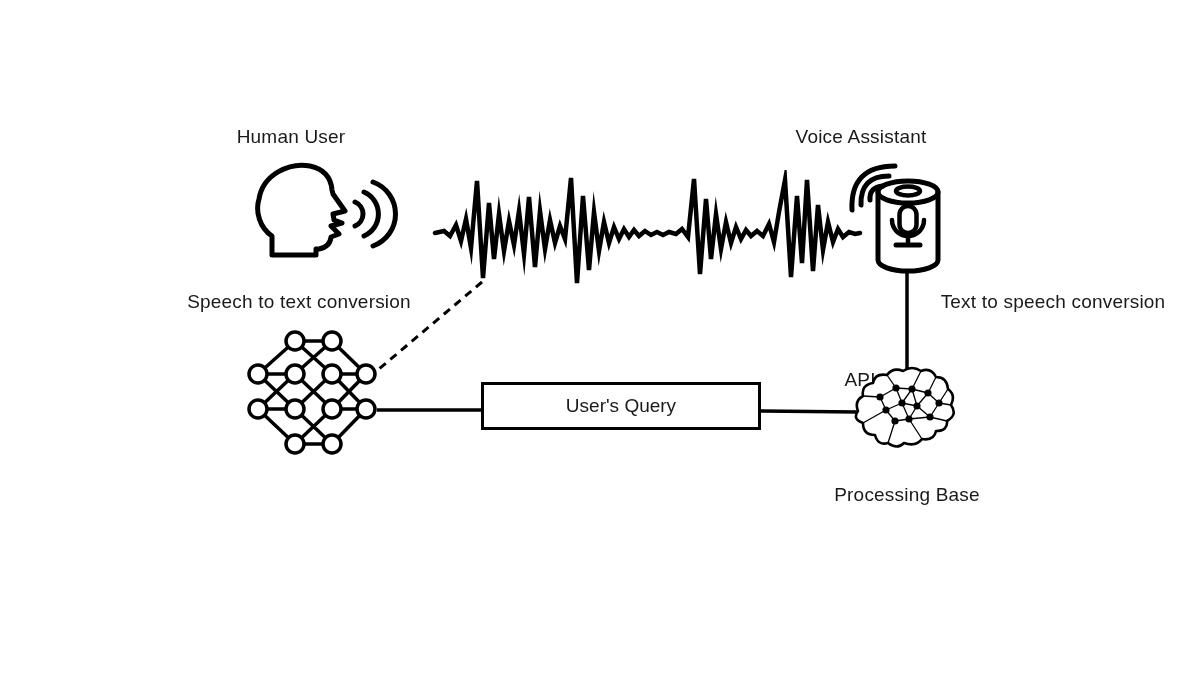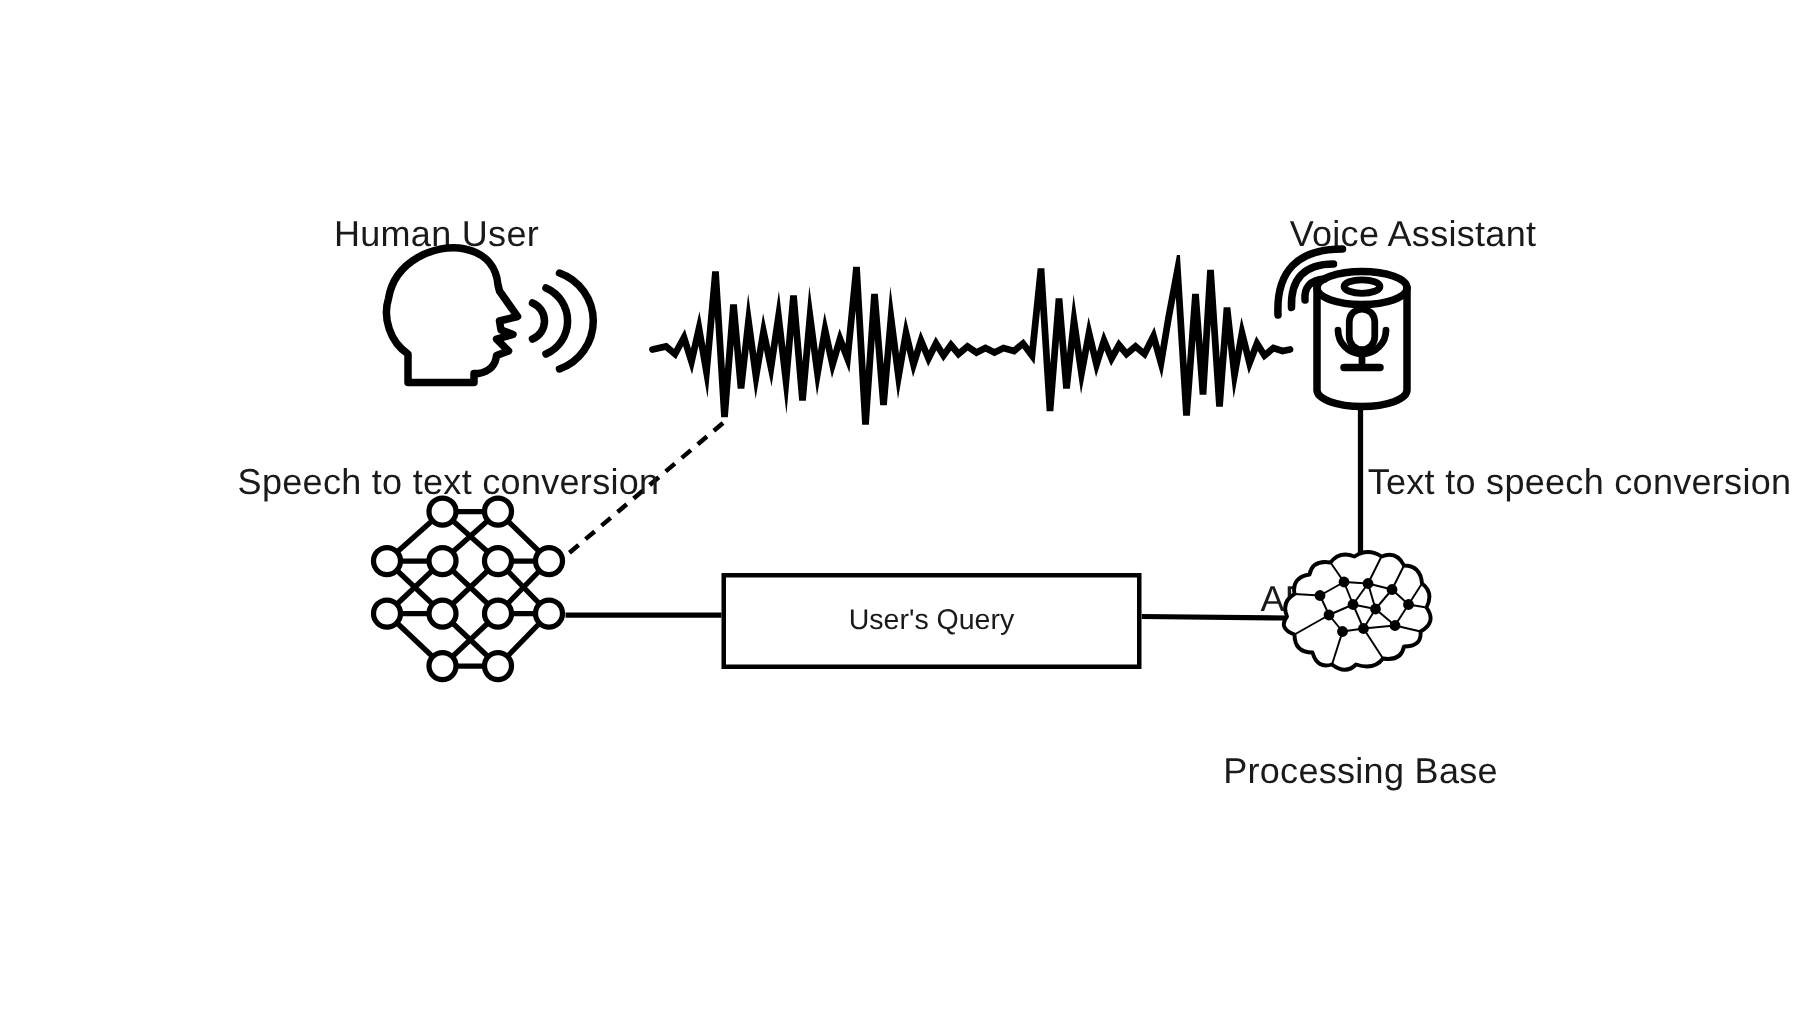--- a/index.html
+++ b/index.html
@@ -2,45 +2,45 @@
 <html><head>
 <meta charset="utf-8">
 <style>
   html,body{margin:0;padding:0;background:#ffffff;}
   .canvas{
     position:relative;width:1200px;height:675px;background:#ffffff;overflow:hidden;
     font-family:"Liberation Sans", sans-serif;color:#1a1a1a;
   }
   .label{
     position:absolute;transform:translateX(-50%);white-space:nowrap;
-    font-size:24px;line-height:22px;color:#1a1a1a;letter-spacing:.2px;margin-top:20px;
+    font-size:19px;line-height:22px;color:#1a1a1a;letter-spacing:.2px;
   }
   .icon-svg{position:absolute;}
   .query-box{
-    position:absolute;left:481px;top:382px;width:280px;height:64px;
+    position:absolute;left:481px;top:382px;width:280px;height:48px;
     border:3px solid #000;background:#fff;box-sizing:border-box;
     display:flex;align-items:center;justify-content:center;
     font-size:19px;color:#1a1a1a;
   }
   .overlay{position:absolute;left:0;top:0;pointer-events:none;}
 </style>
 </head>
 <body>
 
 <div class="canvas">
 
   <svg class="overlay" width="1200" height="675" viewBox="0 0 1200 675">
     <line x1="482" y1="282" x2="379" y2="369" stroke="#000" stroke-width="3" stroke-dasharray="8 6"></line>
     <line x1="377" y1="410" x2="483" y2="410" stroke="#000" stroke-width="3.5"></line>
     <line x1="761" y1="411" x2="858" y2="412" stroke="#000" stroke-width="3.5"></line>
     <line x1="907" y1="272" x2="907" y2="374" stroke="#000" stroke-width="3.5"></line>
   </svg>
 
   <div class="label" style="left:291px;top:126px;">Human User</div>
-  <div class="label" style="left:942px;top:126px;">Voice Assistant</div>
+  <div class="label" style="left:861px;top:126px;">Voice Assistant</div>
   <div class="label" style="left:299px;top:291px;">Speech to text conversion</div>
   <div class="label" style="left:1053px;top:291px;">Text to speech conversion</div>
   <div class="label" style="left:860px;top:369px;">API</div>
   <div class="label" style="left:907px;top:484px;">Processing Base</div>
 
   <div class="query-box">
     <span>User's Query</span>
   </div>
 
   <svg class="icon-svg" style="left:252px;top:158px;" width="150" height="104" viewBox="0 0 150 104">

